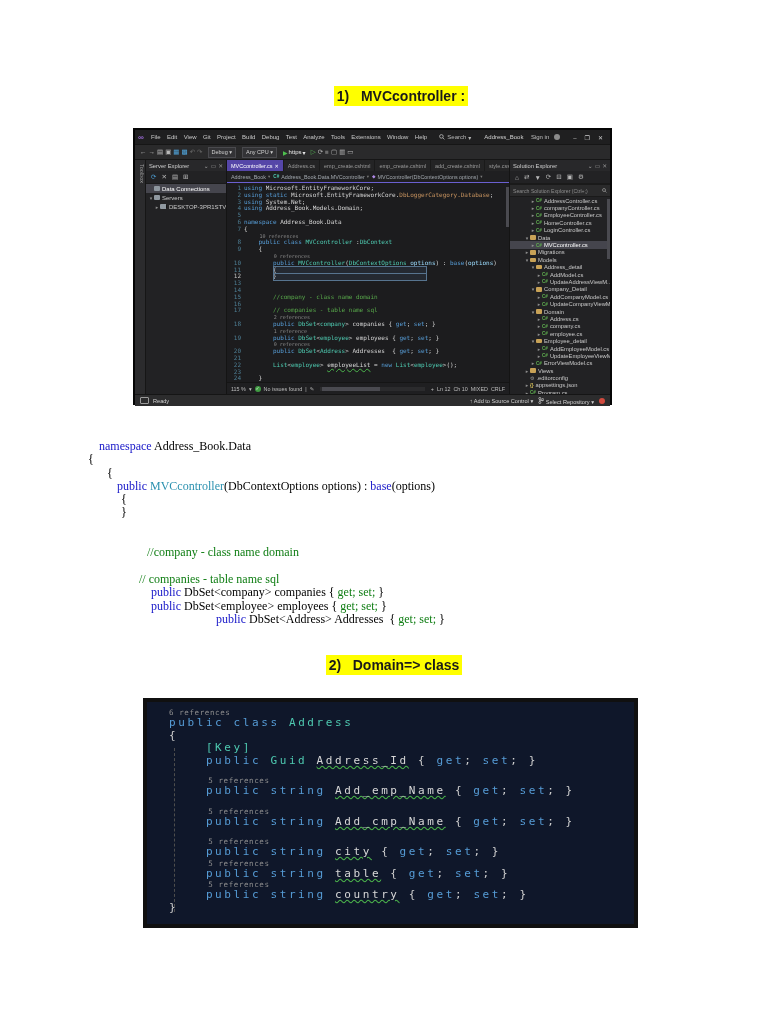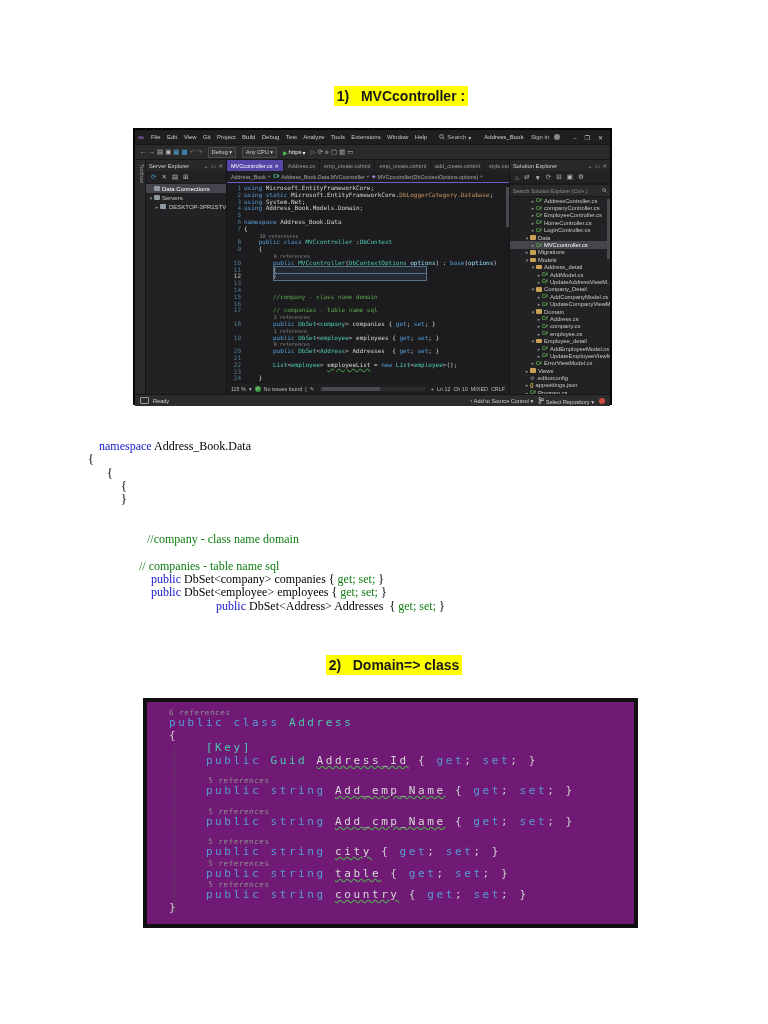--- a/index.html
+++ b/index.html
@@ -104,21 +104,21 @@
   .sb-right{margin-left:auto;display:flex;align-items:center;gap:5px;}
   .bell{width:6px;height:6px;border-radius:50%;background:#d24a3e;}
 
   
   .doccode{position:absolute;left:88px;top:440px;width:560px;
      font-family:"Liberation Serif",serif;font-size:12px;line-height:13.3px;color:#000;}
   .dl{min-height:13.3px;white-space:pre;}
   .tk.dk{color:#1616c8;} .tk.dt{color:#2b91af;} .tk.dg{color:#0e7d12;} .tk.db{color:#000;}
 
   
-  .snippet{position:absolute;left:143px;top:698px;width:495px;height:230px;background:#701a75;
+  .snippet{position:absolute;left:143px;top:698px;width:495px;height:230px;background:#0f172a;
      border:4px solid #101010;box-sizing:border-box;overflow:hidden;
      font-family:"DejaVu Sans Mono",monospace;}
   .sn-inner{position:relative;padding-top:6px;height:100%;}
   .sn-line{height:12.5px;line-height:12.5px;padding-left:22px;white-space:pre;
      font-size:11px;font-weight:normal;letter-spacing:2.6px;}
   .sn-lens{height:9px;line-height:9px;color:#8f8f8f;font-size:7.5px;letter-spacing:0.6px;white-space:pre;}
   .sn-blank{height:9px;}
   .sn-guide{position:absolute;left:27px;top:46px;height:164px;border-left:1px dashed #4d4d4d;}
   .snippet .tk.w{color:#cfcfcf;}
 </style>
@@ -476,20 +476,21 @@
         </span>
         <span class="bell"></span>
       </span>
     </div>
   </div>
 
   <div class="doccode" id="doccode">
       <div class="dl" style="padding-left: 0px; margin-left: 11px;"><span class="tk dk">namespace</span><span class="tk db"> Address_Book.Data</span></div>
       <div class="dl" style="padding-left: 0px;"><span class="tk db">{</span></div>
       <div class="dl" style="padding-left: 19px;"><span class="tk db">{</span></div>
+      <div class="dl" style="padding-left: 29px;"><span class="tk dk">public</span><span class="tk db"> </span><span class="tk dt">MVCcontroller</span><span class="tk db">(DbContextOptions options) : </span><span class="tk dk">base</span><span class="tk db">(options)</span></div>
       <div class="dl" style="padding-left: 33px;"><span class="tk db">{</span></div>
       <div class="dl" style="padding-left: 33px;"><span class="tk db">}</span></div>
       <div class="dl" style="padding-left: 0px;"></div>
       <div class="dl" style="padding-left: 0px;"></div>
       <div class="dl" style="padding-left: 59px;"><span class="tk dg">//company - class name domain</span></div>
       <div class="dl" style="padding-left: 0px;"></div>
       <div class="dl" style="padding-left: 51px;"><span class="tk dg">// companies - table name sql</span></div>
       <div class="dl" style="padding-left: 63px;"><span class="tk dk">public</span><span class="tk db"> DbSet&lt;company&gt; companies { </span><span class="tk dg">get;</span><span class="tk db"> </span><span class="tk dg">set;</span><span class="tk db"> }</span></div>
       <div class="dl" style="padding-left: 63px;"><span class="tk dk">public</span><span class="tk db"> DbSet&lt;employee&gt; employees { </span><span class="tk dg">get;</span><span class="tk db"> </span><span class="tk dg">set;</span><span class="tk db"> }</span></div>
       <div class="dl" style="padding-left: 128px;"><span class="tk dk">public</span><span class="tk db"> DbSet&lt;Address&gt; Addresses  { </span><span class="tk dg">get;</span><span class="tk db"> </span><span class="tk dg">set;</span><span class="tk db"> }</span></div>

